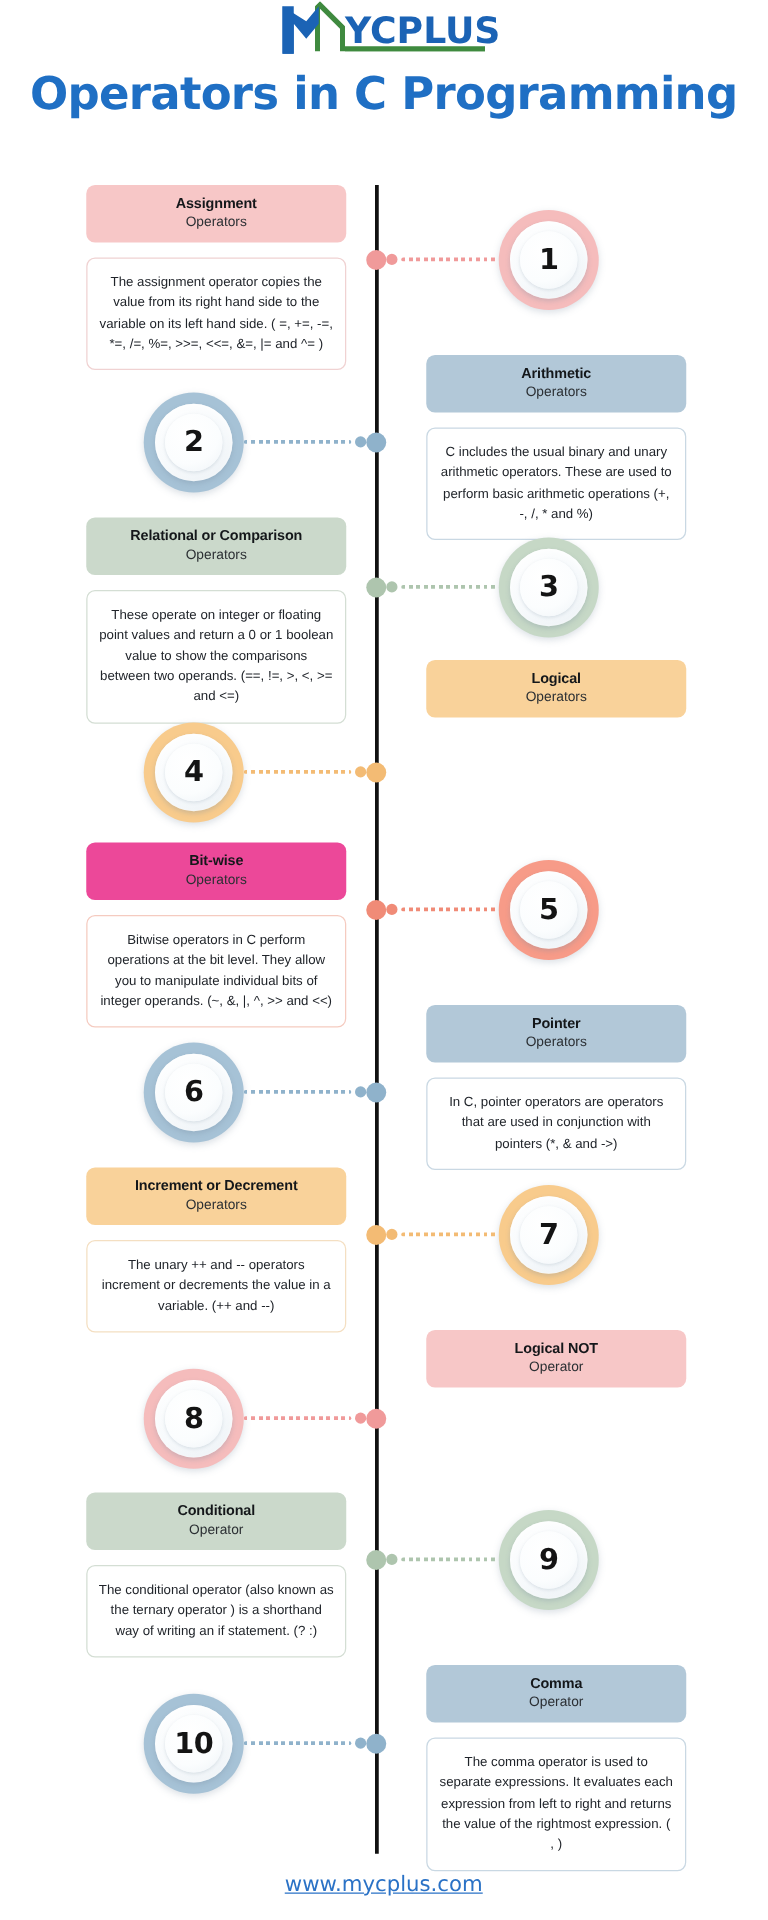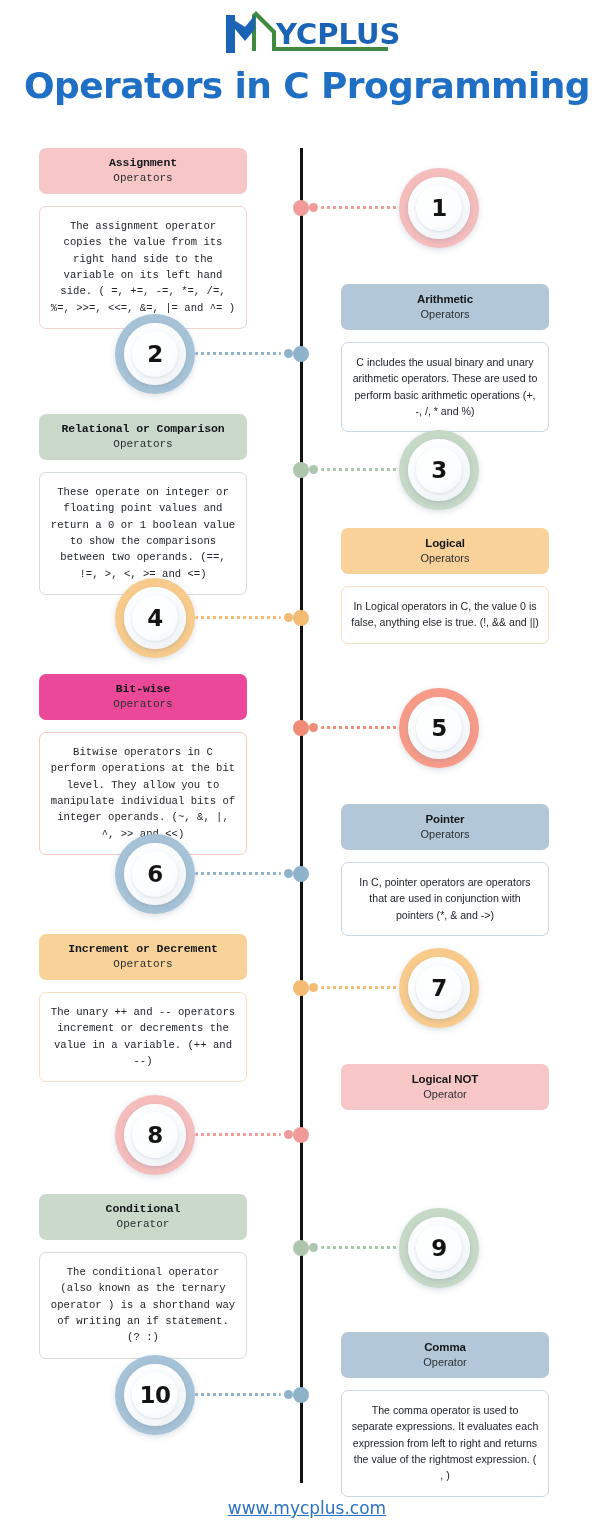--- a/index.html
+++ b/index.html
@@ -13,21 +13,20 @@
     width: 614px;
     height: 1536px;
     position: relative;
     font-family: "Liberation Sans", "DejaVu Sans", sans-serif;
     overflow: hidden;
   }
 
   
   .header {
     width: 614px;
-    padding-top: 10px;
     text-align: center;
   }
 
   .logo {
     height: 48px;
     display: flex;
     align-items: center;
     justify-content: center;
   }
 
@@ -58,21 +57,21 @@
     top: 8px;
     width: 3px;
     height: 1335px;
     background: #111111;
   }
 
   .card-col {
     position: absolute;
     width: 208px;
   }
-  .card-col.left  { left: 39px; font-family: Liberation Mono, monospace; }
+  .card-col.left  { left: 69px; }
   .card-col.right { left: 341px; }
 
   .card-head {
     border-radius: 7px;
     padding: 8px 6px 9px 6px;
     text-align: center;
     line-height: 1.28;
   }
 
   .card-head .t1 {
@@ -270,21 +269,20 @@
     <div class="spine-dot" style="top: 322px; background: rgb(174, 197, 174);"></div>
     <div class="conn" style="top: 323px; left: 309px; width: 90px;">
       <div class="dotline" style="background-image: repeating-linear-gradient(to right, rgb(174, 197, 174) 0px, rgb(174, 197, 174) 3px, transparent 3px, transparent 6px); left: 12px; right: 0px;"></div>
       <div class="cap" style="background: rgb(174, 197, 174); left: 0px;"></div>
     </div>
     <div class="card-col right" style="top: 388px;">
       <div class="card-head" style="background: rgb(249, 210, 154);">
         <span class="t1">Logical</span>
         <span class="t2">Operators</span>
       </div>
-      <div class="card-body" style="border-color: rgb(244, 223, 194);">In Logical operators in C, the value 0 is false, anything else is true. (!, &amp;&amp; and ||)</div>
     </div>
     <div class="badge-col left" style="top: 438px;">
       <div class="badge">
         <div class="ring" style="background: rgb(248, 203, 140); box-shadow: rgba(110, 130, 150, 0.25) 0px 2px 6px;"></div>
         <div class="inner"></div>
         <div class="inner2"></div>
         <div class="num">4</div>
       </div>
     </div>
     <div class="spine-dot" style="top: 470px; background: rgb(243, 187, 116);"></div>

